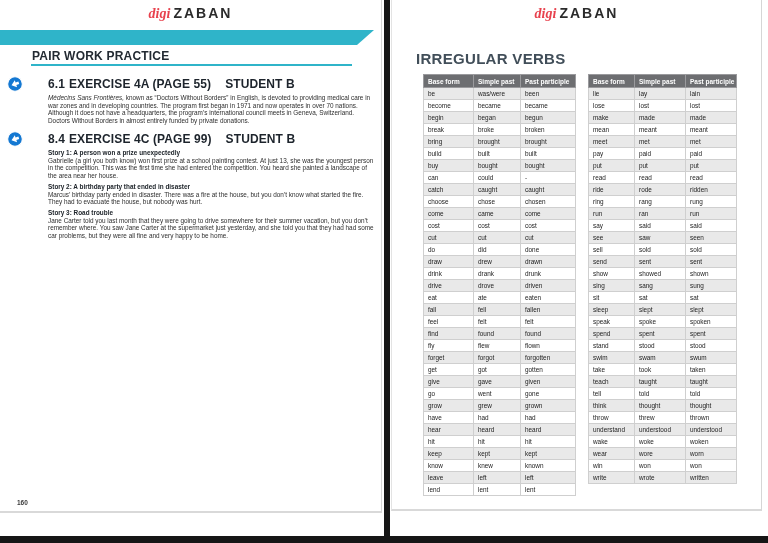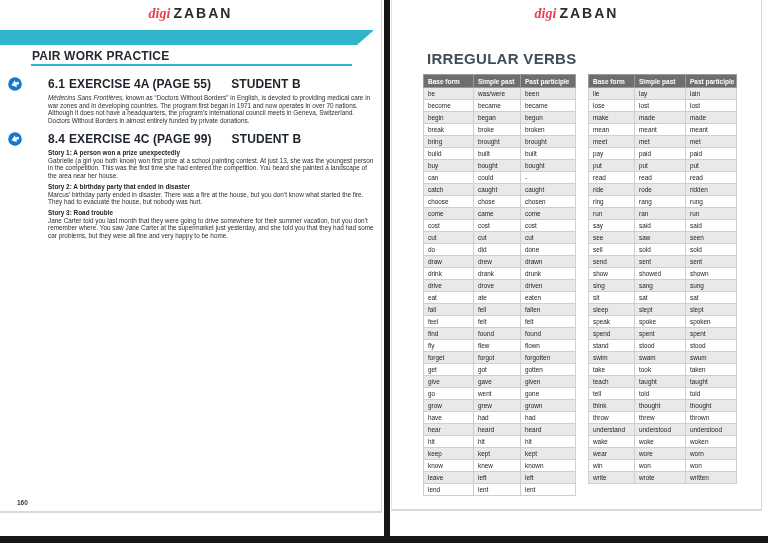--- a/index.html
+++ b/index.html
@@ -29,30 +29,30 @@
   .pw-title { position:absolute; top:49px; left:32px; font-size:12px; font-weight:bold; color:#232a32; letter-spacing:0.2px; }
   .pw-underline { position:absolute; top:64px; left:31px; width:321px; height:2px; background:#2fb4c9; }
 
   .audio-btn { position:absolute; left:7px; width:16px; height:16px; cursor:pointer; }
   .audio-1 { top:76px; } .audio-2 { top:131px; }
 
   .exercise { position:absolute; left:48px; width:326px; }
   .ex1 { top:77px; } .ex2 { top:132px; }
   .ex-head { display:flex; align-items:baseline; font-size:12px; font-weight:bold; color:#1d242c; letter-spacing:0.1px; }
   .ex-num  { width:21px; flex:none; }
-  .ex-student { margin-left:20px; }
+  .ex-student { margin-left:14px; }
   .ex-body { margin-top:3px; font-size:6.4px; line-height:7.7px; color:#2e2e2e; }
   .ex-body .lead-italic { font-style:italic; }
   .story-head { margin-top:3px; font-size:6.4px; line-height:7.7px; font-weight:bold; color:#20262c; }
   .story-text { font-size:6.4px; line-height:7.7px; color:#2e2e2e; }
 
   .page-num { position:absolute; left:17px; top:499px; font-size:6.5px; font-weight:bold; color:#3a3a3a; }
 
   
-  .iv-title { position:absolute; top:50px; left:35px; font-size:15px; font-weight:bold; color:#414e59; letter-spacing:0.3px; }
+  .iv-title { position:absolute; top:50px; left:24px; font-size:15px; font-weight:bold; color:#414e59; letter-spacing:0.3px; }
 
   table.vtable { position:absolute; top:74px; border-collapse:collapse; table-layout:fixed; }
   .vtable-1 { left:31px;  width:152px; }
   .vtable-2 { left:196px; width:148px; }
   .vtable th { background:#6d6e71; color:#ffffff; font-size:6.5px; font-weight:bold; text-align:left;
                padding:2.5px 0 2.5px 4px; border:1px solid #9a9a9d; line-height:7px; }
   .vtable td { font-size:6.4px; line-height:8px; color:#232323; text-align:left;
                padding:1.5px 0 1.5px 4px; border:1px solid #cfcfcf; overflow:hidden; white-space:nowrap; }
   .vtable tbody tr:nth-child(odd)  { background:#e9e9e9; }
   .vtable tbody tr:nth-child(even) { background:#ffffff; }

